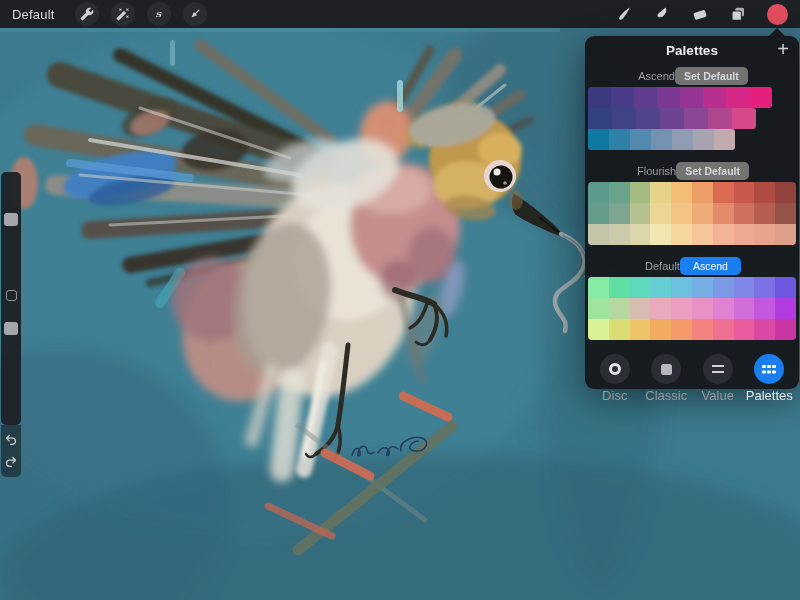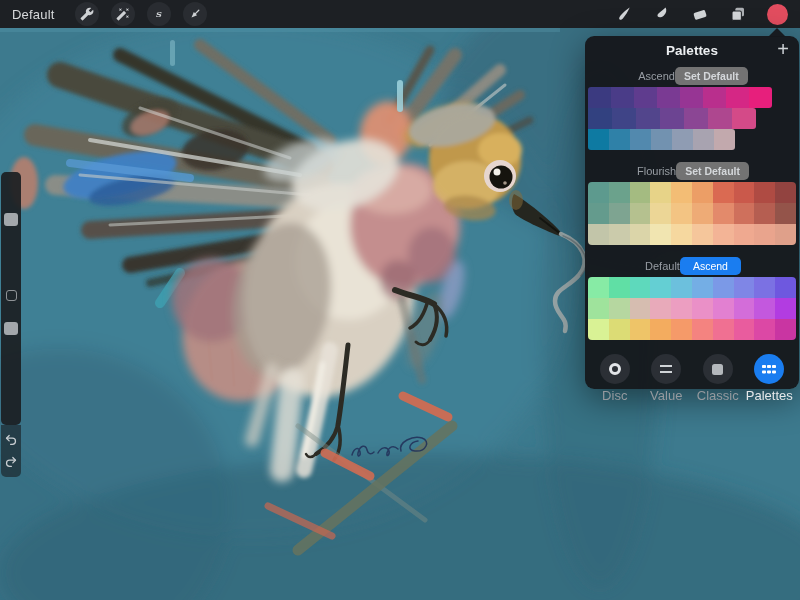--- a/index.html
+++ b/index.html
@@ -426,29 +426,29 @@
       </div>
     <div class="tab-bar">
         <div class="ptab">
           <div class="tab-circle">
             <i class="picon icon-disc"></i>
           </div>
           <div class="tab-label">Disc</div>
         </div>
         <div class="ptab">
           <div class="tab-circle">
-            <i class="picon icon-value"></i>
-          </div>
-          <div class="tab-label">Value</div>
+            <i class="picon icon-classic"></i>
+          </div>
+          <div class="tab-label">Classic</div>
         </div>
         <div class="ptab">
           <div class="tab-circle">
-            <i class="picon icon-classic"></i>
-          </div>
-          <div class="tab-label">Classic</div>
+            <i class="picon icon-value"></i>
+          </div>
+          <div class="tab-label">Value</div>
         </div>
         <div class="ptab active">
           <div class="tab-circle">
             <i class="picon icon-palettes"></i>
           </div>
           <div class="tab-label">Palettes</div>
         </div>
       </div>
   </div>
 

